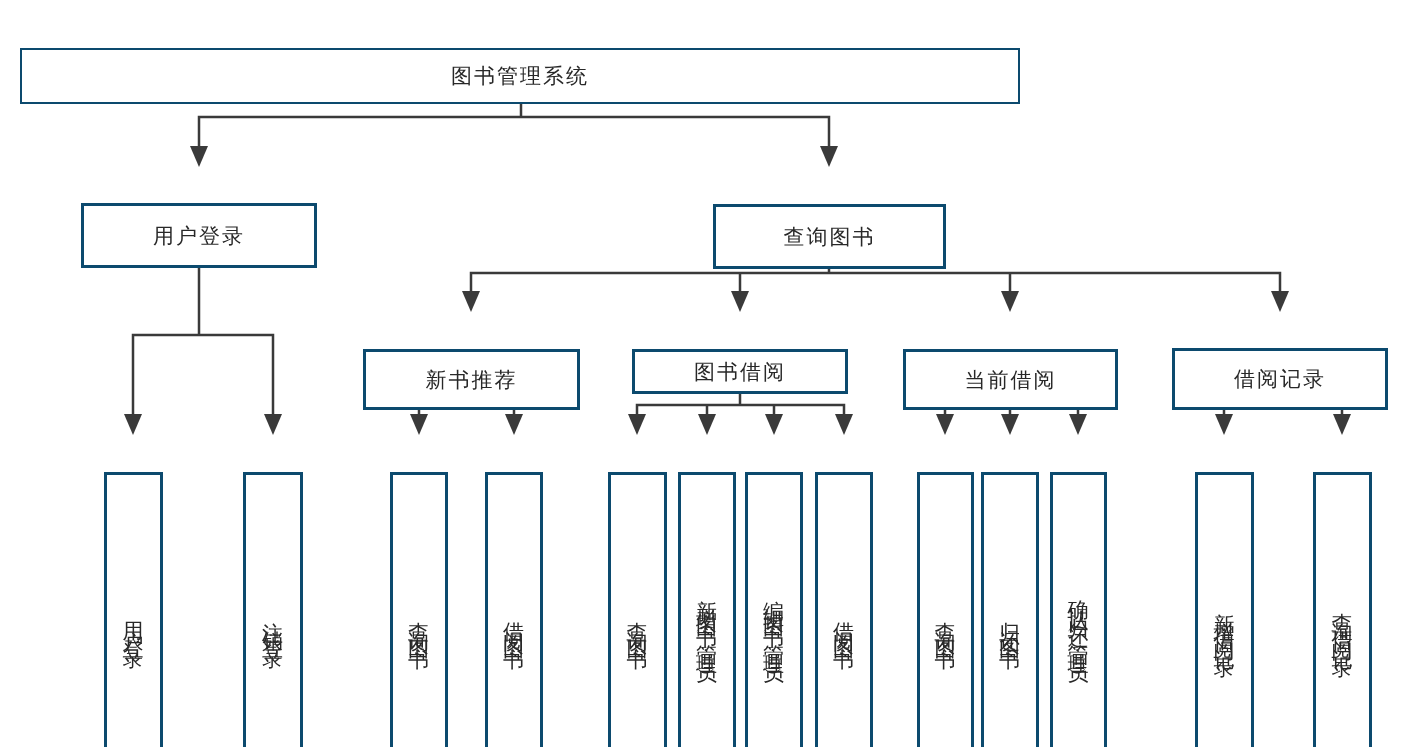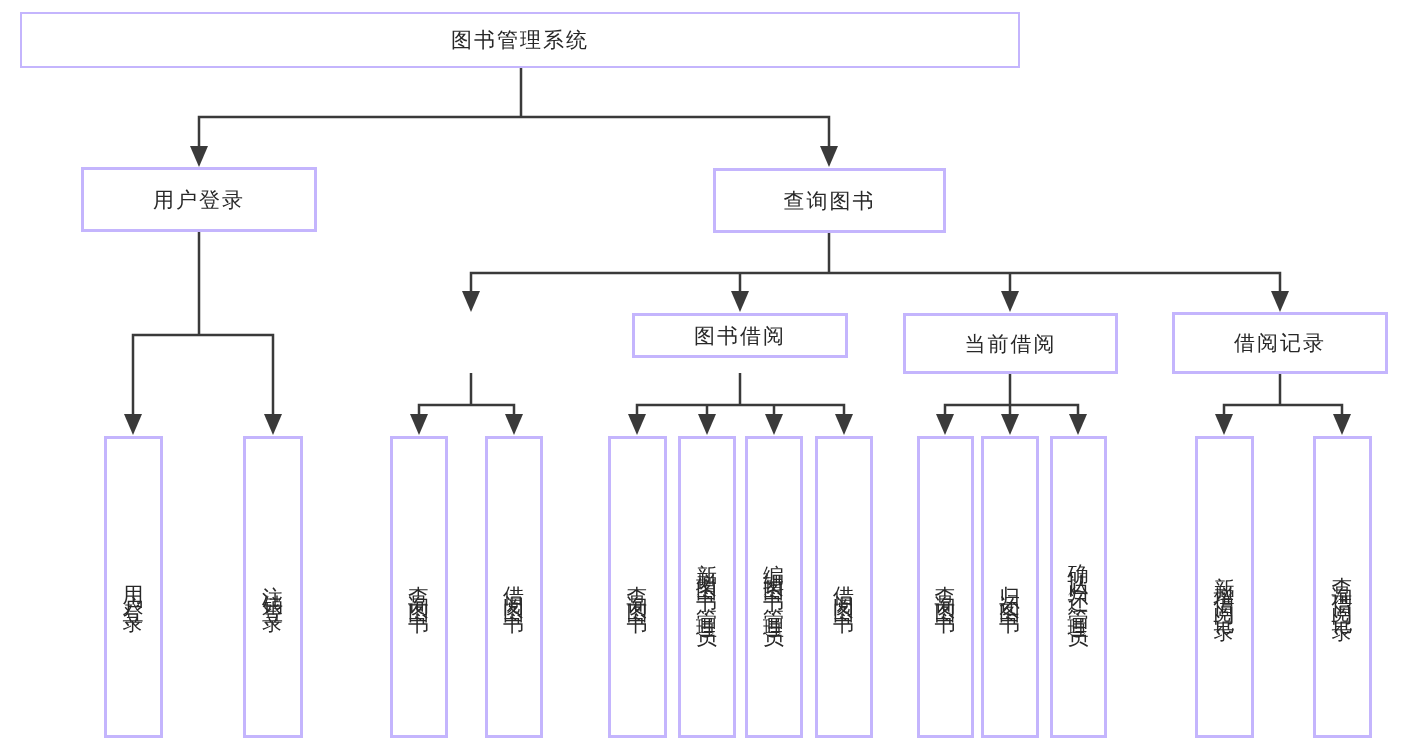--- a/index.html
+++ b/index.html
@@ -8,24 +8,25 @@
     width:1405px;height:747px;
     background:#ffffff;
     font-family:"Liberation Sans","DejaVu Sans",sans-serif;
     overflow:hidden;
   }
   .wires{position:absolute;left:0;top:0;z-index:0;}
   .node{
     position:absolute;
     box-sizing:border-box;
     background:#ffffff;
-    border:3px solid #c4b5fd;
+    border:3px solid #0c4a6e;
     display:flex;align-items:center;justify-content:center;
     color:#282828;
     z-index:1;
+    margin-top:36px;
   }
   .node.root{border-width:2px;}
   .node .hl{
     font-size:21px;
     letter-spacing:2px;
     white-space:nowrap;
   }
   .node .vl{
     writing-mode:vertical-rl;
     font-size:21px;
@@ -98,20 +99,23 @@
     <span class="hl">图书管理系统</span>
   </div>
 
   <div class="node" style="left:81px;top:167px;width:236px;height:65px">
     <span class="hl">用户登录</span>
   </div>
   <div class="node" style="left:713px;top:168px;width:233px;height:65px">
     <span class="hl">查询图书</span>
   </div>
 
+  <div class="node" style="left:363px;top:313px;width:217px;height:61px">
+    <span class="hl">新书推荐</span>
+  </div>
   <div class="node" style="left:632px;top:313px;width:216px;height:45px">
     <span class="hl">图书借阅</span>
   </div>
   <div class="node" style="left:903px;top:313px;width:215px;height:61px">
     <span class="hl">当前借阅</span>
   </div>
   <div class="node" style="left:1172px;top:312px;width:216px;height:62px">
     <span class="hl">借阅记录</span>
   </div>
 

